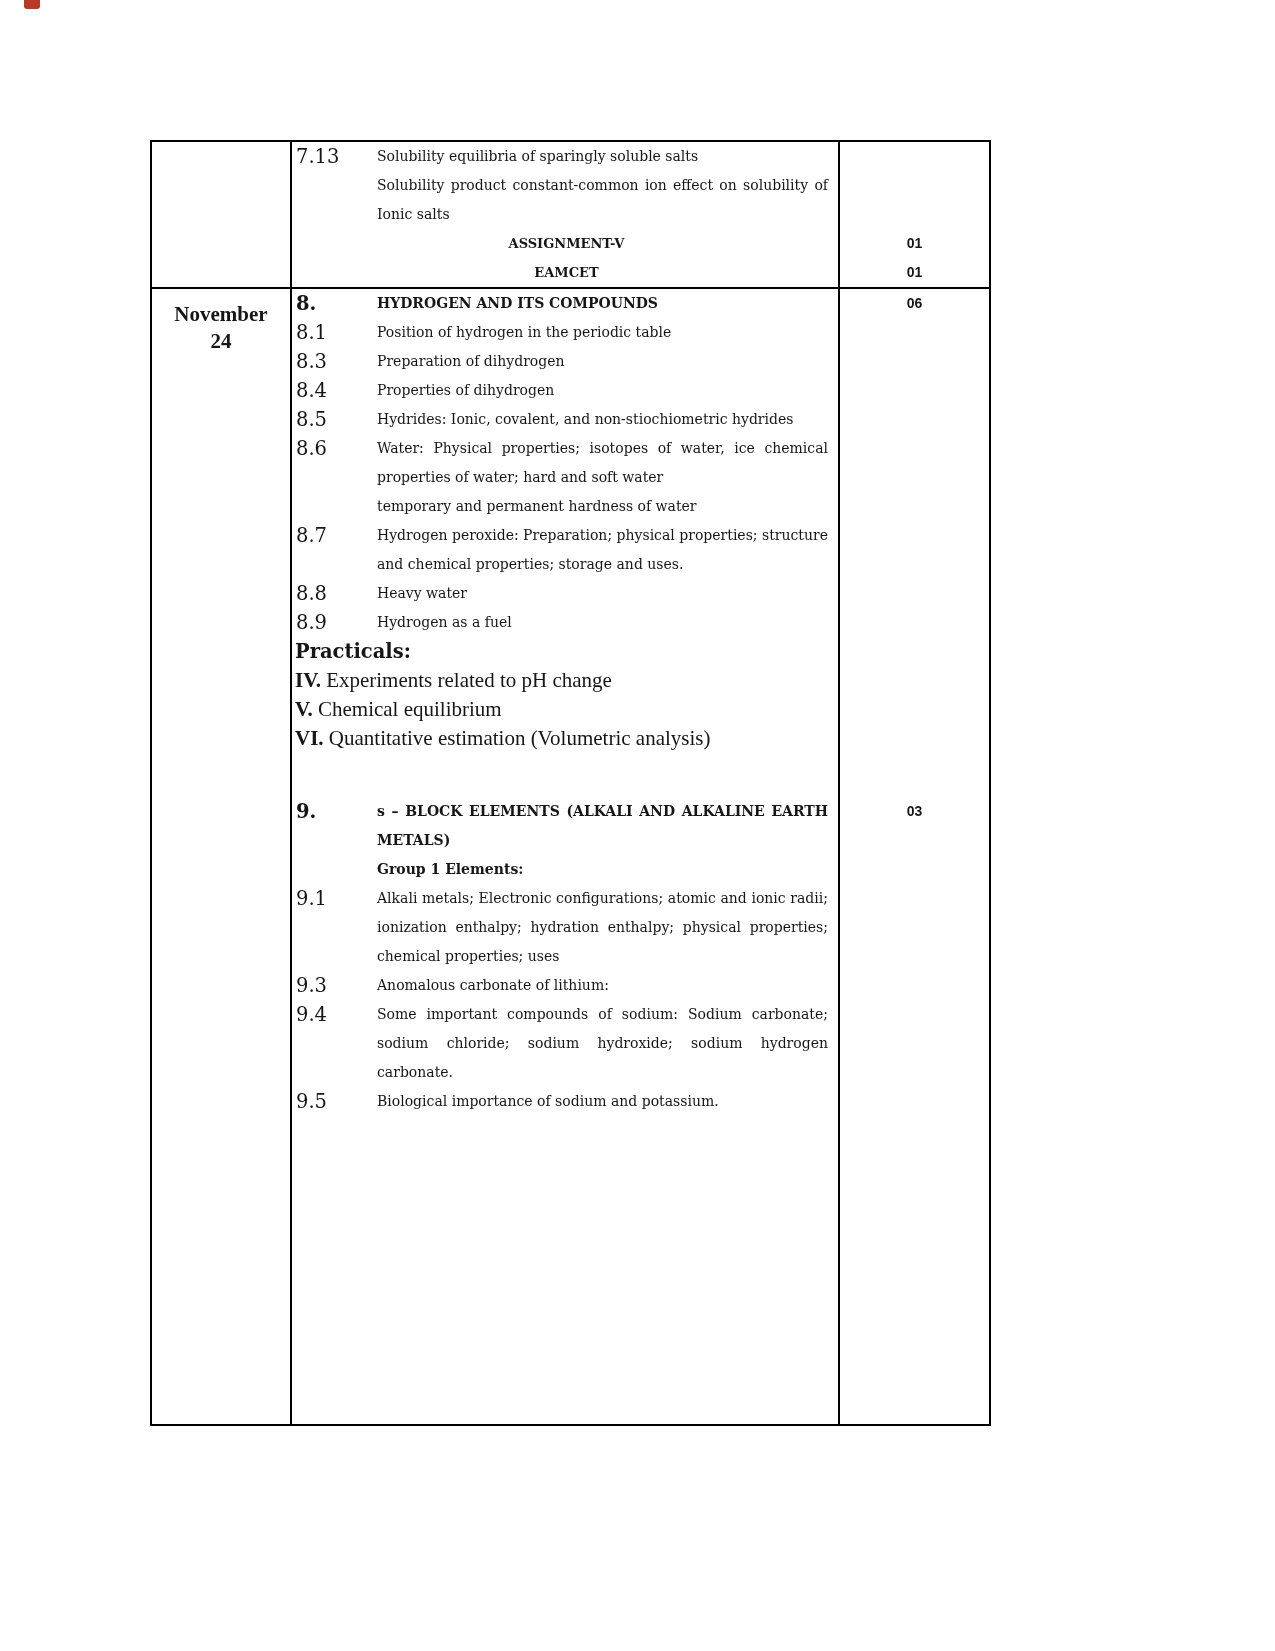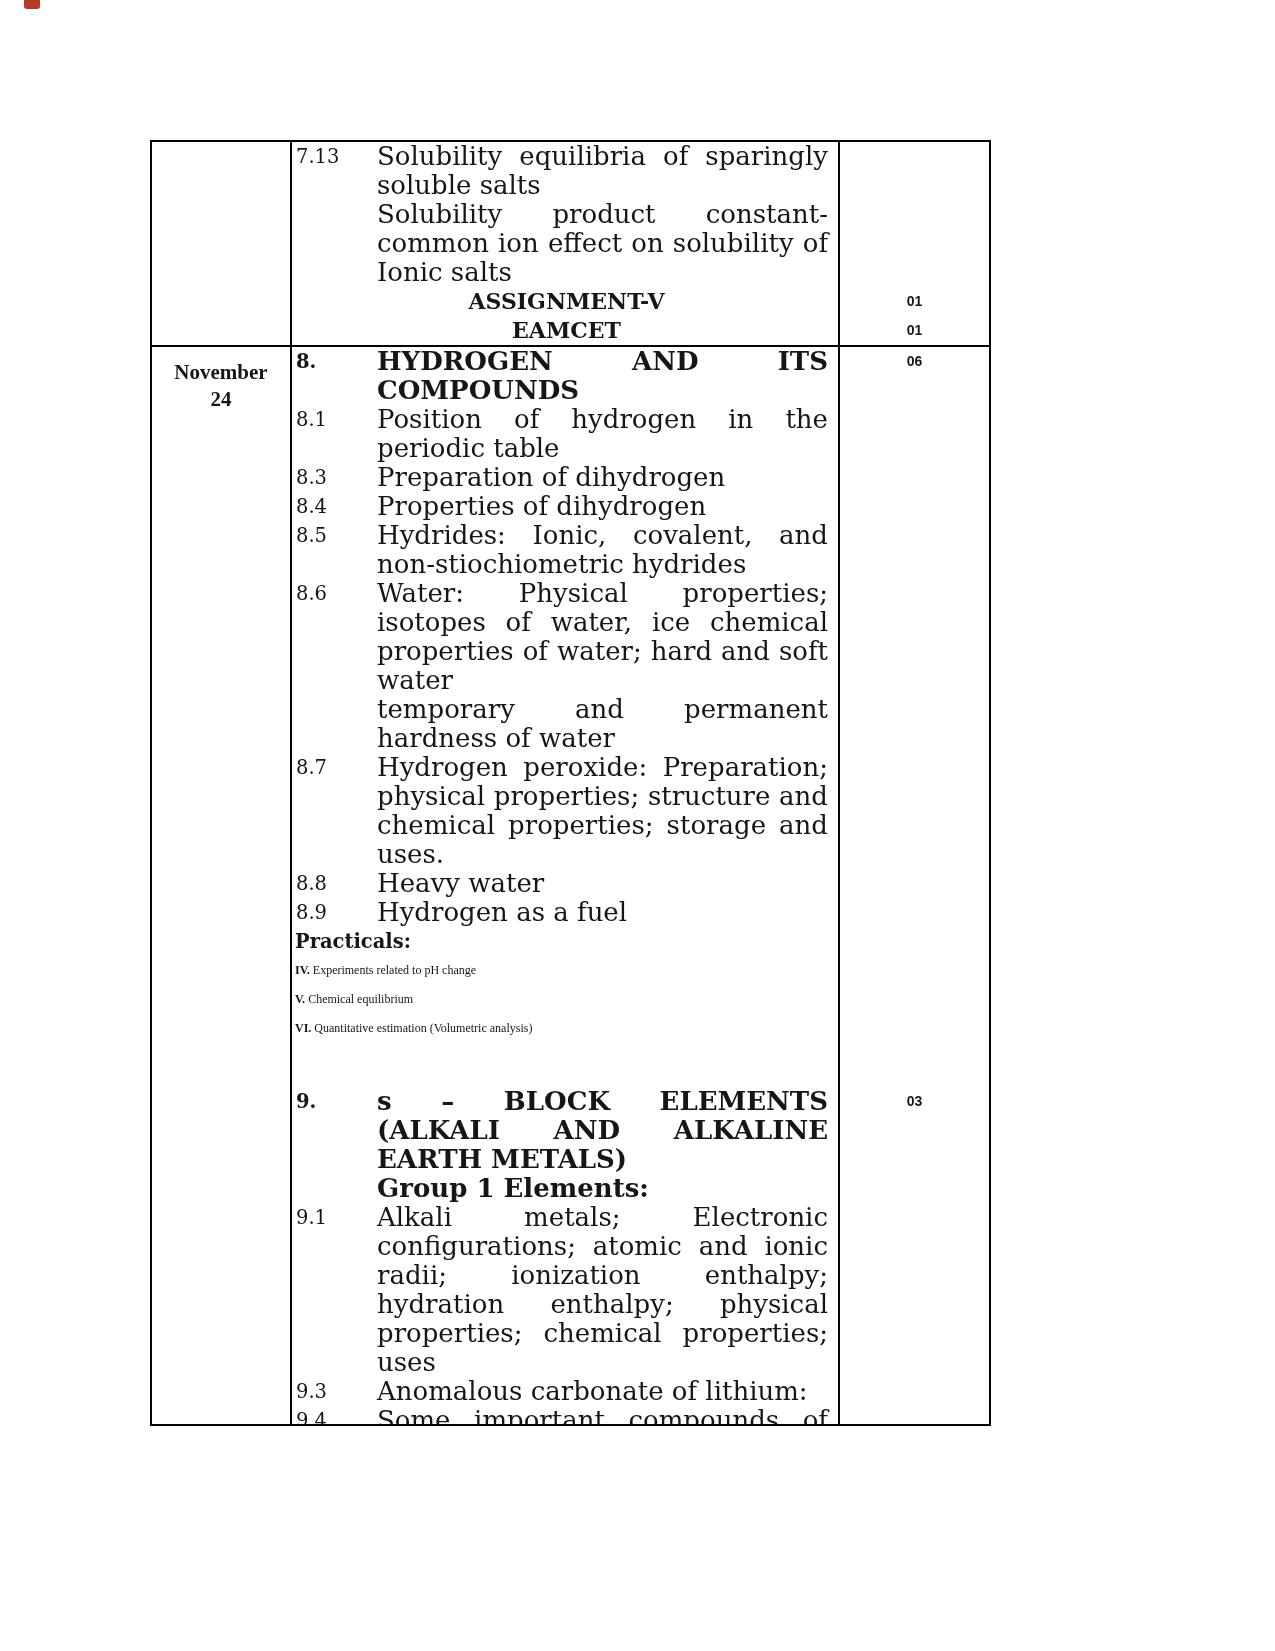--- a/index.html
+++ b/index.html
@@ -42,24 +42,24 @@
   }
 
   .entries { flex: 1 1 auto; display: flex; flex-direction: column; }
   .entry { display: flex; align-items: stretch; }
   .entry-main { flex: 1 1 auto; display: flex; padding-left: 3px; }
   .entry-main.center { justify-content: center; }
   .bold { font-weight: 700; }
   .spacer-block { height: 44px; }
 
   .num { flex: 0 0 82px; font-size: 19.5px; line-height: 29px; padding-left: 1px; }
-  .etext { flex: 1 1 auto; text-align: justify; font-size: 26px; line-height: 29px; padding-right: 10px; }
-  .center-title { font-size: 22px; line-height: 29px; }
+  .etext { flex: 1 1 auto; text-align: justify; font-size: 14px; line-height: 29px; padding-right: 10px; }
+  .center-title { font-size: 13px; line-height: 29px; }
   .full { flex: 1 1 auto; font-size: 19.5px; line-height: 29px; padding-right: 8px; }
-  .alt .full { font-family: "Liberation Serif", serif; font-size: 12px; }
+  .alt .full { font-family: "Liberation Serif", serif; font-size: 21px; }
   .full b { font-weight: 700; }
 
   .hours {
     flex: 0 0 151px;
     border-left: 2px solid #000;
     font-family: "Liberation Sans", sans-serif;
     font-weight: 700;
     font-size: 14px; line-height: 29px;
     text-align: center;
   }

